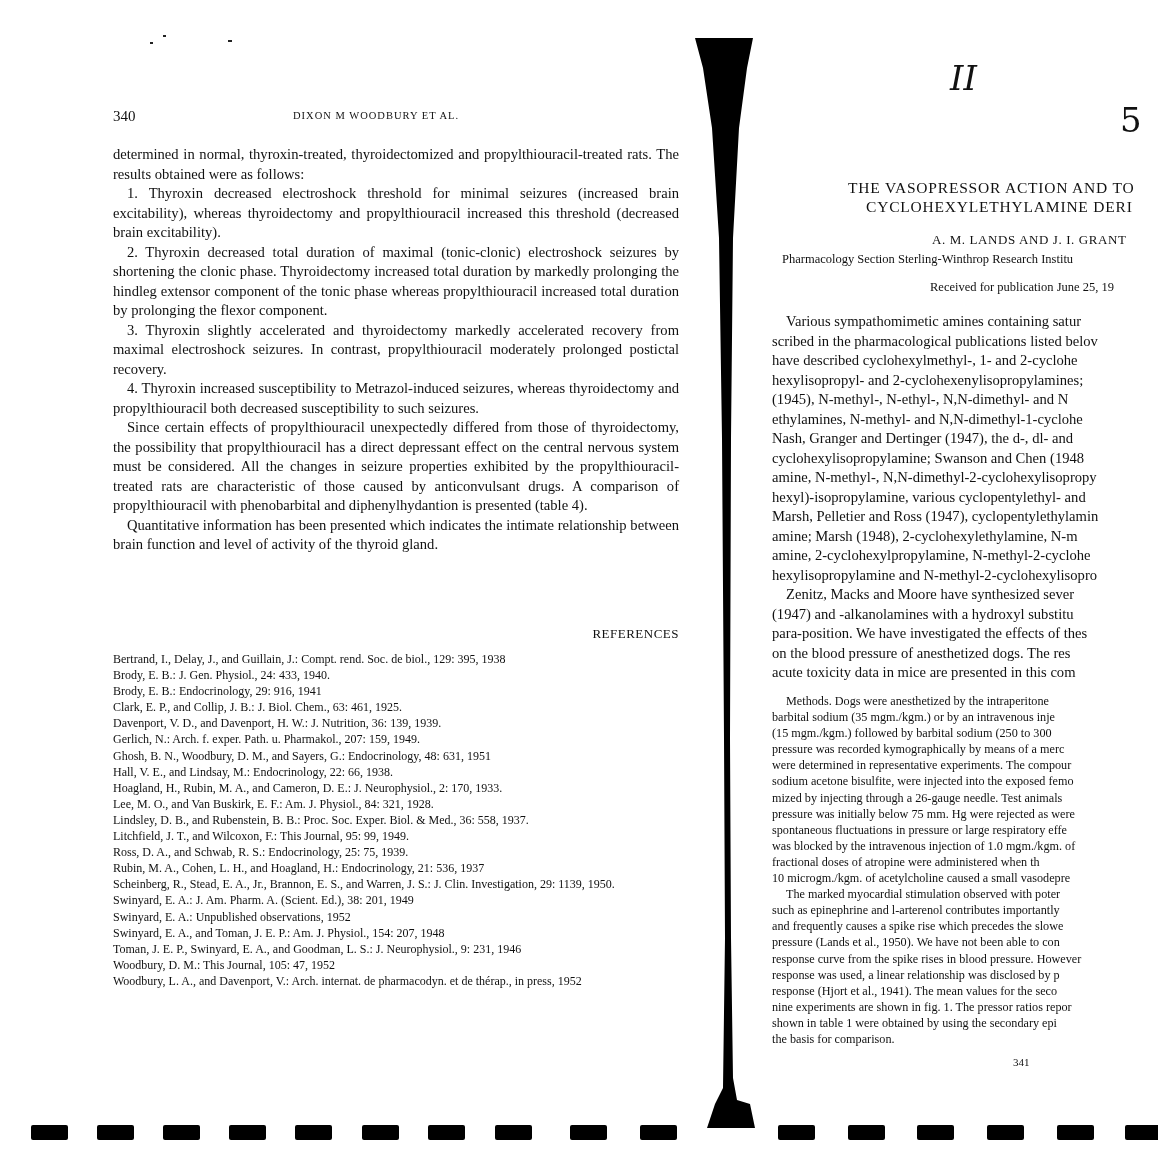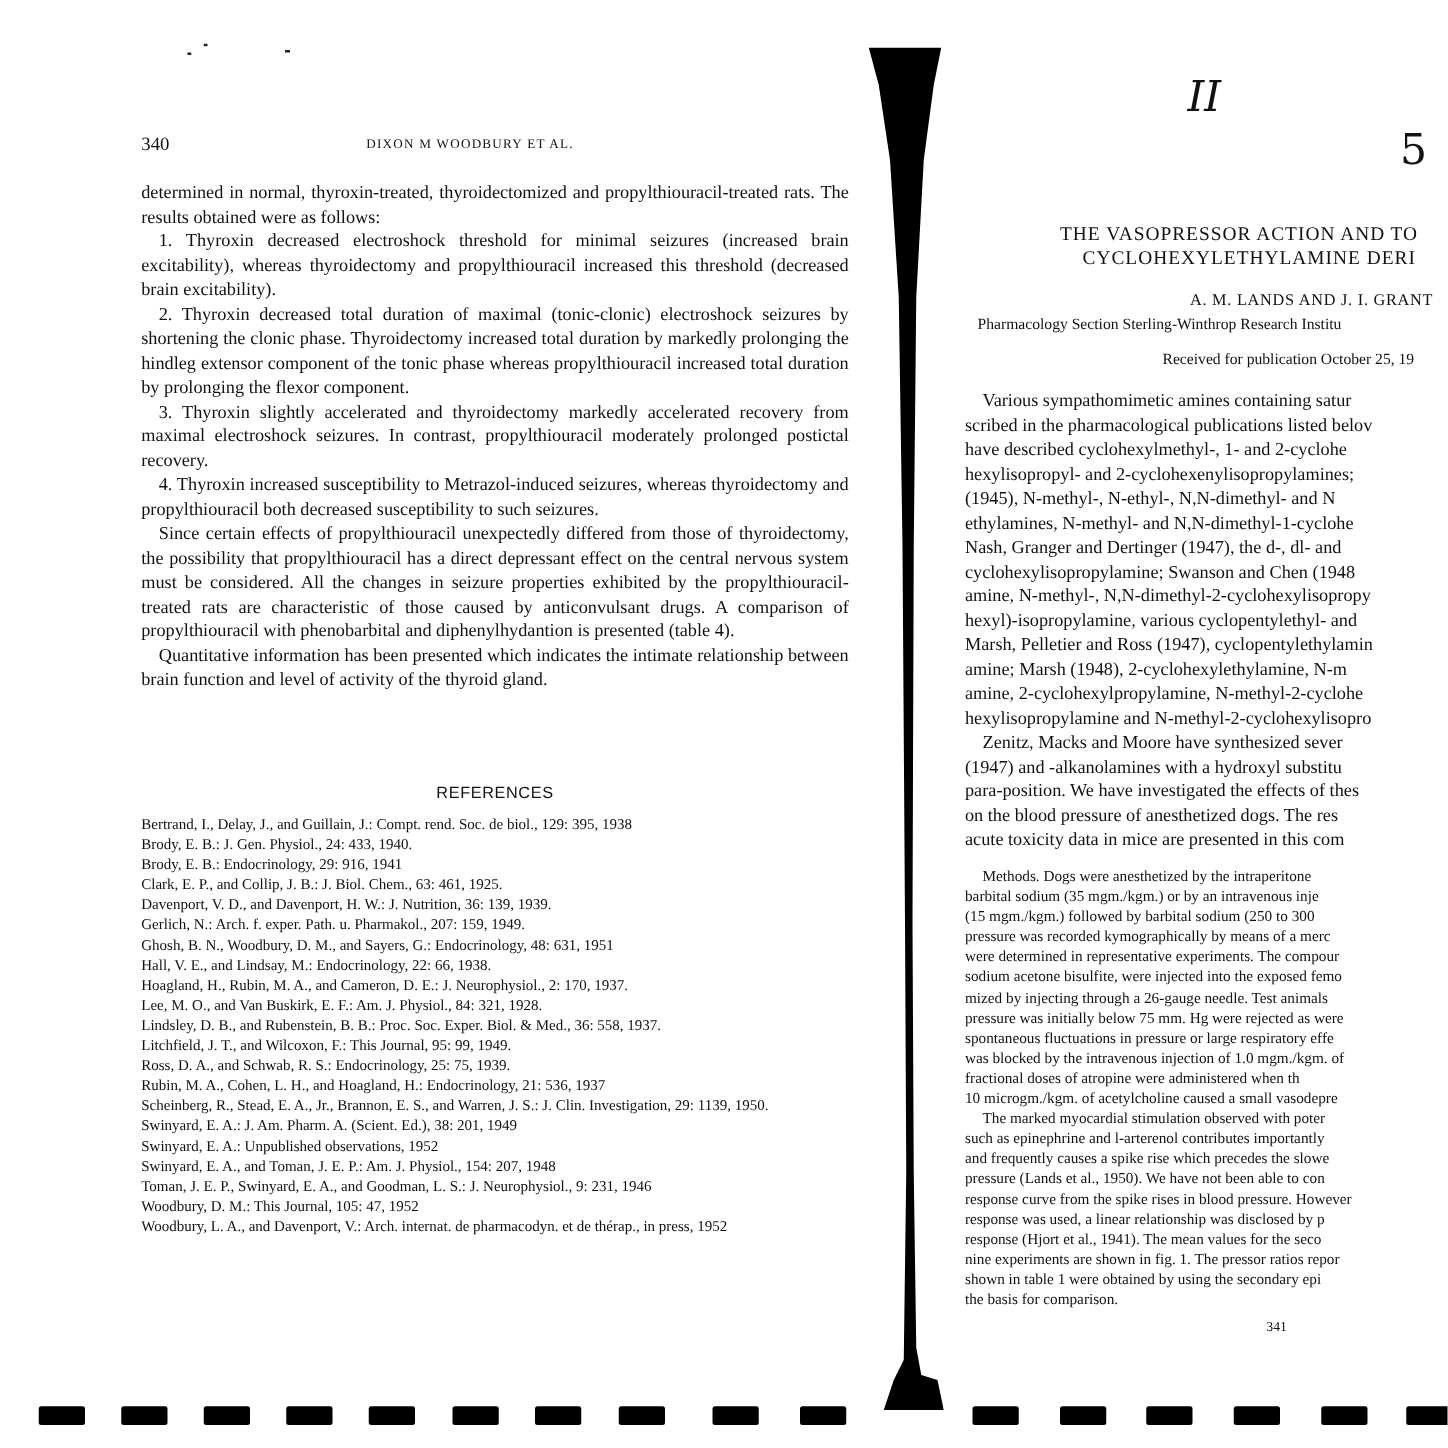--- a/index.html
+++ b/index.html
@@ -12,38 +12,38 @@
 
   .running-head { position:absolute; top:108px; left:113px; width:566px; font-size:13px; }
   .running-head .num { position:absolute; left:0; top:0; font-family:"Liberation Serif", serif; font-size:15px; }
   .running-head .authors { position:absolute; left:180px; top:2px; font-size:10.5px; letter-spacing:1px; font-family:"Liberation Serif", serif; }
 
   .body-left { position:absolute; left:113px; top:145px; width:566px;
     font-family:"Liberation Serif", serif; font-size:14.6px; line-height:19.5px; text-align:justify; }
   .body-left p { margin:0; }
   .body-left p.indent { text-indent:14px; }
 
-  .refs-title { position:absolute; left:113px; top:626px; width:566px; text-align:center;
-    font-family:Liberation Sans, sans-serif; font-size:13px; letter-spacing:0.5px; }
+  .refs-title { position:absolute; left:113px; top:626px; width:566px; text-align:right;
+    font-family:Liberation Serif, serif; font-size:13px; letter-spacing:0.5px; }
   .refs { position:absolute; left:113px; top:651px; width:566px;
     font-family:Liberation Serif, serif; font-size:12px; line-height:16.1px; }
   .ref { padding-left:14px; text-indent:-14px; white-space:nowrap; overflow:hidden; }
   .ref.wrap { white-space:normal; }
 
   .spine { position:absolute; left:695px; top:38px; width:60px; height:1090px; }
   .dashes { position:absolute; left:0; top:1125px; width:1158px; height:20px; }
   .dash { position:absolute; top:0; width:37px; height:15px; background:#000; border-radius:2px; }
   .speck { position:absolute; width:3px; height:2px; background:#222; }
 
   .hand-II { position:absolute; left:210px; top:58px; font-family:"DejaVu Serif", serif; font-style:italic; font-size:34px; }
   .hand-5 { position:absolute; left:380px; top:100px; font-size:34px; font-family:"DejaVu Serif", serif; }
   .title { position:absolute; left:108px; top:178px; width:500px; font-family:"Liberation Serif", serif;
     font-size:15.5px; letter-spacing:0.8px; white-space:nowrap; line-height:19px; }
   .title div:nth-child(2) { padding-left:18px; }
-  .authors-r { position:absolute; left:212px; top:258px; font-family:"Liberation Serif", serif; font-size:13px; letter-spacing:0.6px; white-space:nowrap; }
+  .authors-r { position:absolute; left:192px; top:258px; font-family:"Liberation Serif", serif; font-size:13px; letter-spacing:0.6px; white-space:nowrap; }
   .affil { position:absolute; left:42px; top:252px; font-family:"Liberation Serif", serif; font-size:12.5px; white-space:nowrap; }
   .received { position:absolute; left:190px; top:280px; font-family:"Liberation Serif", serif; font-size:12.5px; white-space:nowrap; }
 
   .body-right { position:absolute; left:32px; top:312px; width:460px; font-family:"Liberation Serif", serif;
     font-size:14.6px; line-height:19.5px; white-space:nowrap; }
   .body-right .line.indent { padding-left:14px; }
   .methods { position:absolute; left:32px; top:693px; width:460px; font-family:"Liberation Serif", serif;
     font-size:12.2px; line-height:16.1px; white-space:nowrap; }
   .methods .line.indent { padding-left:14px; }
   .pg341 { position:absolute; left:273px; top:1056px; font-family:"Liberation Serif", serif; font-size:11px; }
@@ -74,21 +74,21 @@
   <div class="refs-title">REFERENCES</div>
   <div class="refs">
     <div class="ref">Bertrand, I., Delay, J., and Guillain, J.: Compt. rend. Soc. de biol., 129: 395, 1938</div>
     <div class="ref">Brody, E. B.: J. Gen. Physiol., 24: 433, 1940.</div>
     <div class="ref">Brody, E. B.: Endocrinology, 29: 916, 1941</div>
     <div class="ref">Clark, E. P., and Collip, J. B.: J. Biol. Chem., 63: 461, 1925.</div>
     <div class="ref">Davenport, V. D., and Davenport, H. W.: J. Nutrition, 36: 139, 1939.</div>
     <div class="ref">Gerlich, N.: Arch. f. exper. Path. u. Pharmakol., 207: 159, 1949.</div>
     <div class="ref">Ghosh, B. N., Woodbury, D. M., and Sayers, G.: Endocrinology, 48: 631, 1951</div>
     <div class="ref">Hall, V. E., and Lindsay, M.: Endocrinology, 22: 66, 1938.</div>
-    <div class="ref">Hoagland, H., Rubin, M. A., and Cameron, D. E.: J. Neurophysiol., 2: 170, 1937.</div>
+    <div class="ref">Hoagland, H., Rubin, M. A., and Cameron, D. E.: J. Neurophysiol., 2: 170, 1933.</div>
     <div class="ref">Lee, M. O., and Van Buskirk, E. F.: Am. J. Physiol., 84: 321, 1928.</div>
     <div class="ref">Lindsley, D. B., and Rubenstein, B. B.: Proc. Soc. Exper. Biol. &amp; Med., 36: 558, 1937.</div>
     <div class="ref">Litchfield, J. T., and Wilcoxon, F.: This Journal, 95: 99, 1949.</div>
     <div class="ref">Ross, D. A., and Schwab, R. S.: Endocrinology, 25: 75, 1939.</div>
     <div class="ref">Rubin, M. A., Cohen, L. H., and Hoagland, H.: Endocrinology, 21: 536, 1937</div>
     <div class="ref wrap">Scheinberg, R., Stead, E. A., Jr., Brannon, E. S., and Warren, J. S.: J. Clin. Investigation, 29: 1139, 1950.</div>
     <div class="ref">Swinyard, E. A.: J. Am. Pharm. A. (Scient. Ed.), 38: 201, 1949</div>
     <div class="ref">Swinyard, E. A.: Unpublished observations, 1952</div>
     <div class="ref">Swinyard, E. A., and Toman, J. E. P.: Am. J. Physiol., 154: 207, 1948</div>
     <div class="ref">Toman, J. E. P., Swinyard, E. A., and Goodman, L. S.: J. Neurophysiol., 9: 231, 1946</div>
@@ -104,21 +104,21 @@
 <div class="page-right">
   <div class="hand-II">II</div>
   <div class="hand-5">5</div>
 
   <div class="title">
     <div>THE VASOPRESSOR ACTION AND TO</div>
     <div>CYCLOHEXYLETHYLAMINE DERI</div>
   </div>
   <div class="authors-r" style="top:232px;">A. M. LANDS AND J. I. GRANT</div>
   <div class="affil">Pharmacology Section  Sterling-Winthrop Research Institu</div>
-  <div class="received">Received for publication October 25, 19</div>
+  <div class="received">Received for publication June 25, 19</div>
 
   <div class="body-right">
     <div class="line indent">Various sympathomimetic amines containing satur</div>
     <div class="line">scribed in the pharmacological publications listed belov</div>
     <div class="line">have described cyclohexylmethyl-, 1- and 2-cyclohe</div>
     <div class="line">hexylisopropyl- and 2-cyclohexenylisopropylamines;</div>
     <div class="line">(1945), N-methyl-, N-ethyl-, N,N-dimethyl- and N</div>
     <div class="line">ethylamines, N-methyl- and N,N-dimethyl-1-cyclohe</div>
     <div class="line">Nash, Granger and Dertinger (1947), the d-, dl- and</div>
     <div class="line">cyclohexylisopropylamine; Swanson and Chen (1948</div>

